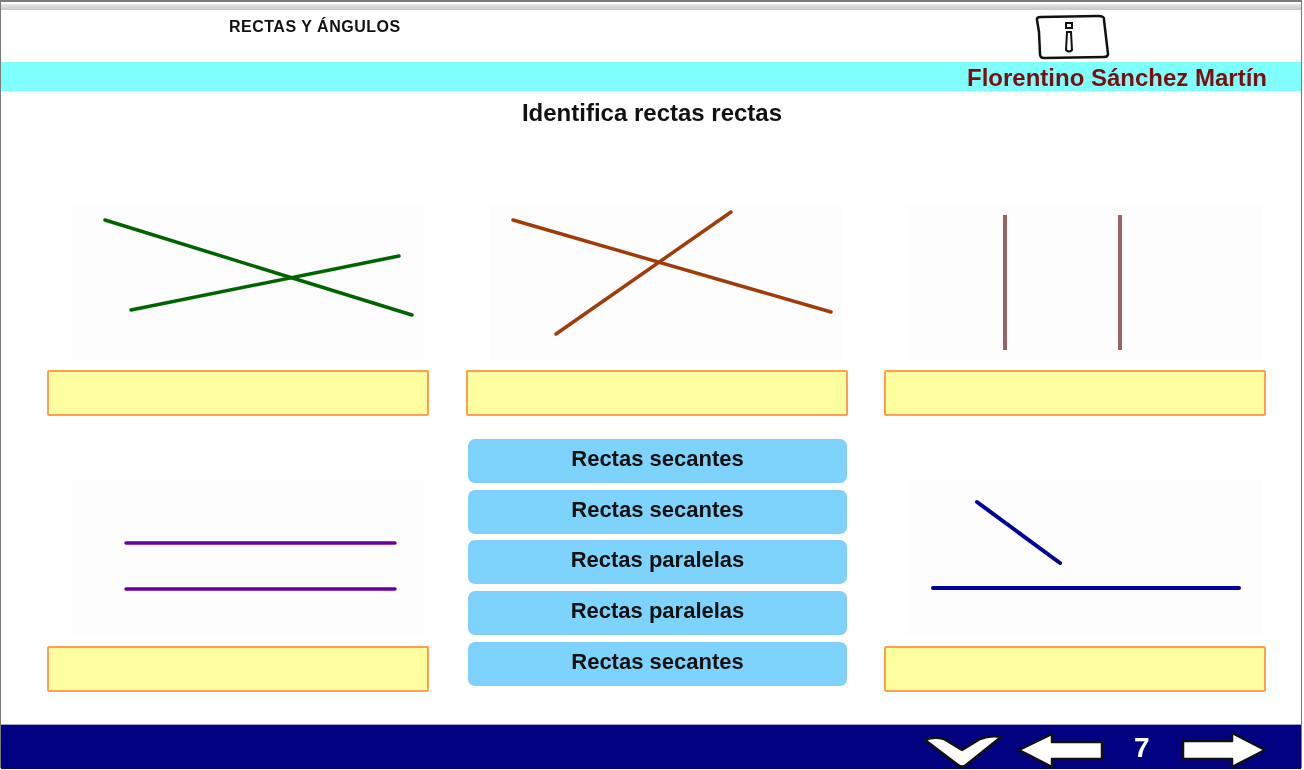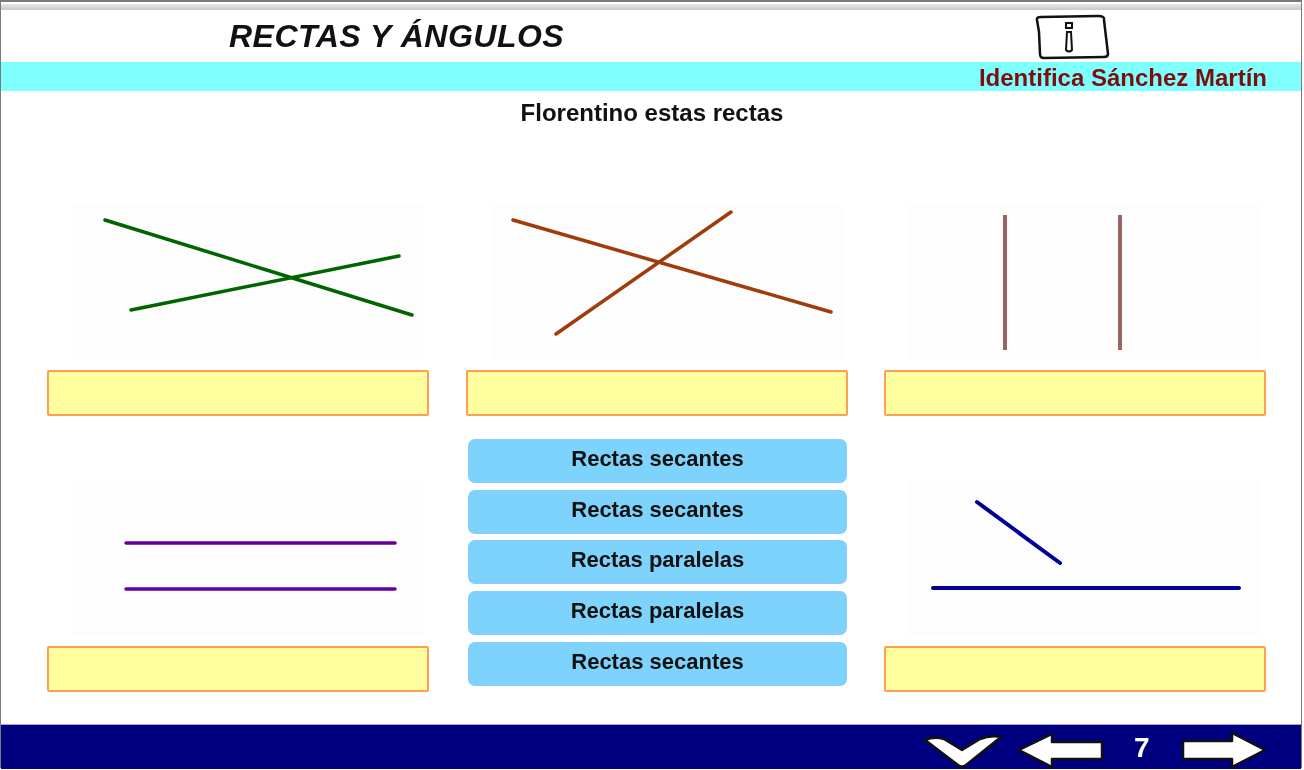--- a/index.html
+++ b/index.html
@@ -1,19 +1,19 @@
 <!DOCTYPE html>
 <html><head>
 <meta charset="utf-8">
 <style>
   html, body { margin:0; padding:0; }
   body { width:1304px; height:770px; position:relative; overflow:hidden; background:#ffffff; font-family:"Liberation Sans", sans-serif; }
   .frame { position:absolute; left:0; top:0; width:1302px; height:768px; border:1px solid #7a7a7a; border-top:2px solid #7a7a7a; box-sizing:border-box; }
   .topstrip { position:absolute; left:1px; top:4px; width:1300px; height:6px; background:linear-gradient(#e6e6e6,#c8c8c8); }
-  .title { position:absolute; left:229px; top:18px; font-size:32px; font-weight:bold; color:#111; letter-spacing:0.5px;font-style:italic; }
+  .title { position:absolute; left:229px; top:18px; font-size:16px; font-weight:bold; color:#111; letter-spacing:0.5px; }
   .info-btn { position:absolute; left:1032px; top:14px; width:80px; height:46px; cursor:pointer; }
   .cyanbar { position:absolute; left:1px; top:62px; width:1300px; height:29px; background:#80ffff; }
   .author { position:absolute; right:37px; top:64px; font-size:24px; font-weight:bold; color:#7b0f0f; }
   .instruction { position:absolute; left:0; width:1304px; top:99px; text-align:center; font-size:24px; font-weight:bold; color:#111; }
   .figure { position:absolute; background:#fdfdfd; }
   .answer { position:absolute; width:382px; height:46px; background:#ffff9f; border:2px solid #ff9f4f; box-sizing:border-box; border-radius:2px; }
   .option { position:absolute; left:468px; width:379px; height:44px; border:3px solid #80cfff; border-radius:7px; box-sizing:border-box; background:#7dd3fc; font-size:22px; font-weight:bold; color:#111; text-align:center; line-height:34px; cursor:pointer; }
   .bottombar { position:absolute; left:1px; top:724px; width:1300px; height:44px; background:#000080; border-top:1px solid #9fa3d8; }
   .navicon { position:absolute; cursor:pointer; }
   .pagenum { position:absolute; left:1134px; top:732px; font-size:28px; font-weight:bold; color:#fff; }
@@ -28,23 +28,23 @@
 
 <div class="info-btn">
   <svg width="80" height="46" viewBox="0 0 80 46">
     <path d="M5 6 Q4 3 9 3 L66 2 Q73 2 72 6 L76 40 Q76 43 72 43 L12 44 Q8 44 8 40 L7 18 Z" fill="#fff" stroke="#111" stroke-width="2.5" stroke-linejoin="round"></path>
     <rect x="34" y="9" width="6" height="5" fill="none" stroke="#111" stroke-width="2"></rect>
     <path d="M35 18 L39 18 L40 36 Q37 39 34 36 Z" fill="none" stroke="#111" stroke-width="2"></path>
   </svg>
 </div>
 
 <div class="cyanbar"></div>
-<div class="author">Identifica Sánchez Martín</div>
+<div class="author">Florentino Sánchez Martín</div>
 
-<div class="instruction">Florentino estas rectas</div>
+<div class="instruction">Identifica rectas rectas</div>
 
 <div class="figure" style="left:72px;top:205px;width:352px;height:155px;">
   <svg width="352" height="155">
     <line x1="33" y1="15" x2="340" y2="110" stroke="#006400" stroke-width="3.5" stroke-linecap="round"></line>
     <line x1="59" y1="105" x2="327" y2="51" stroke="#006400" stroke-width="3.5" stroke-linecap="round"></line>
   </svg>
 </div>
 
 <div class="figure" style="left:490px;top:205px;width:352px;height:155px;">
   <svg width="352" height="155">

